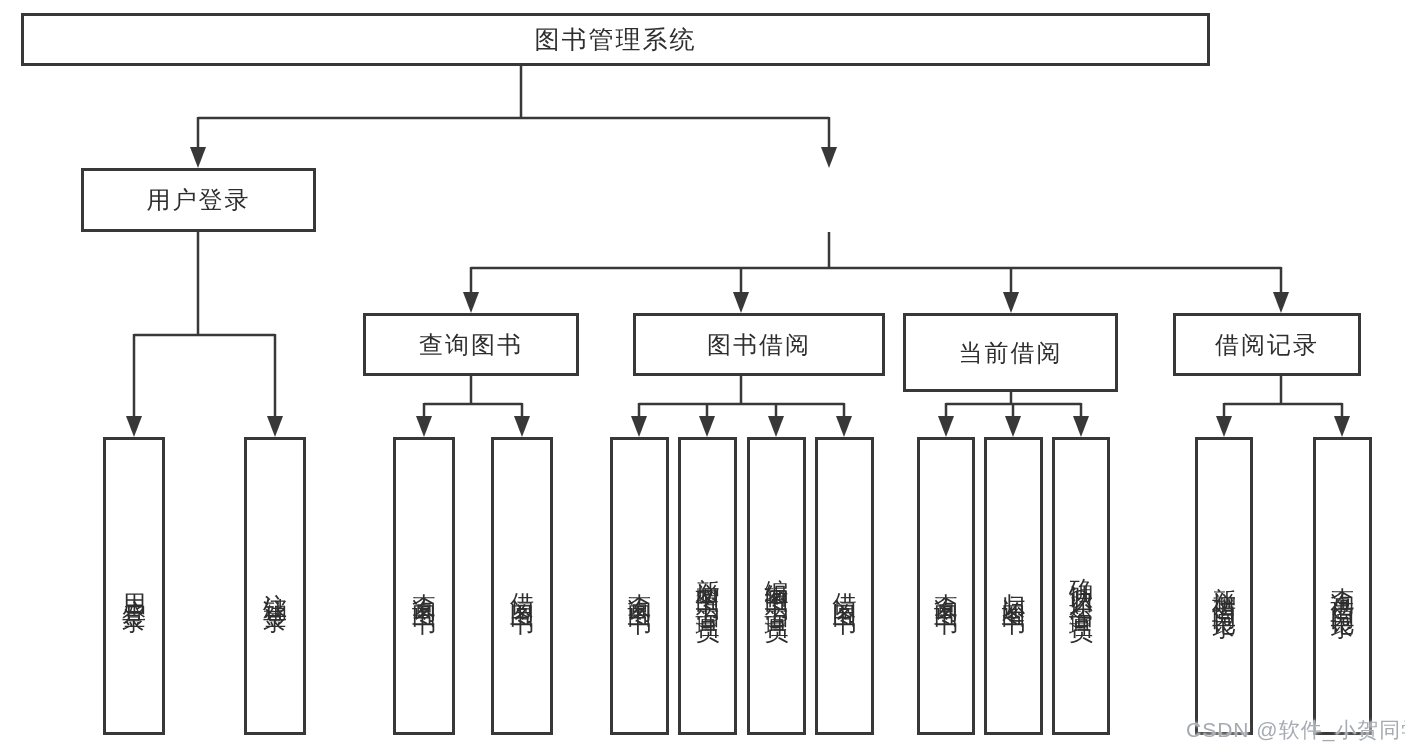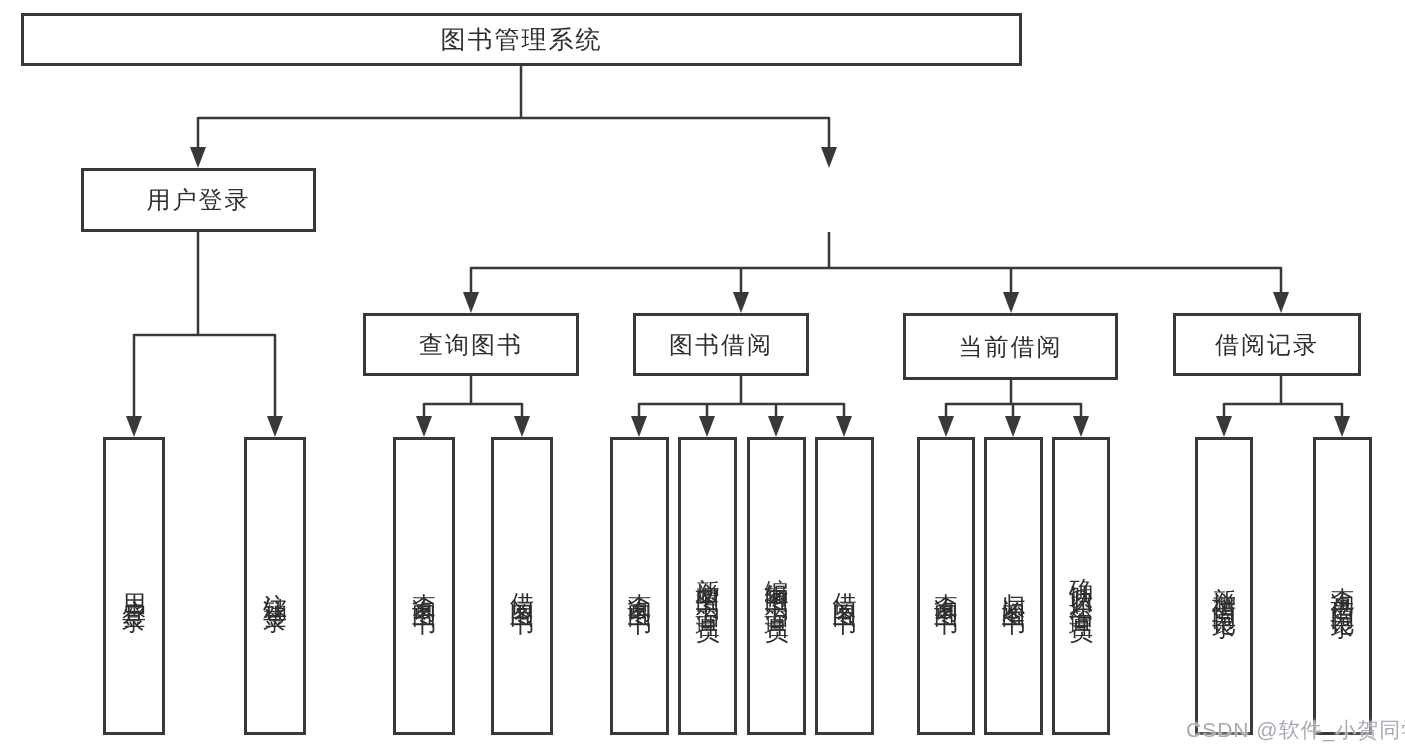--- a/index.html
+++ b/index.html
@@ -59,35 +59,35 @@
       <polygon points="768,416 784,416 776,437"></polygon>
       <polygon points="836,416 852,416 844,437"></polygon>
       <polygon points="938,416 954,416 946,437"></polygon>
       <polygon points="1005,416 1021,416 1013,437"></polygon>
       <polygon points="1073,416 1089,416 1081,437"></polygon>
       <polygon points="1216,416 1232,416 1224,437"></polygon>
       <polygon points="1334,416 1350,416 1342,437"></polygon>
     </g>
   </svg>
 
-  <div class="hbox root" style="left:21px;top:13px;width:1001px;height:53px;">
+  <div class="hbox root" style="left:21px;top:13px;width:1189px;height:53px;">
     <span>图书管理系统</span>
   </div>
 
   <div class="hbox" style="left:81px;top:168px;width:235px;height:64px;">
     <span>用户登录</span>
   </div>
 
   <div class="hbox" style="left:363px;top:313px;width:216px;height:63px;">
     <span>查询图书</span>
   </div>
-  <div class="hbox" style="left:633px;top:313px;width:176px;height:63px;">
+  <div class="hbox" style="left:633px;top:313px;width:252px;height:63px;">
     <span>图书借阅</span>
   </div>
-  <div class="hbox" style="left:903px;top:313px;width:215px;height:67px;">
+  <div class="hbox" style="left:903px;top:313px;width:215px;height:79px;">
     <span>当前借阅</span>
   </div>
   <div class="hbox" style="left:1173px;top:313px;width:188px;height:63px;">
     <span>借阅记录</span>
   </div>
 
   <div class="vbox" style="left:103px;top:437px;width:62px;height:298px;">
     <span>用户登录</span>
   </div>
   <div class="vbox" style="left:244px;top:437px;width:62px;height:298px;">

